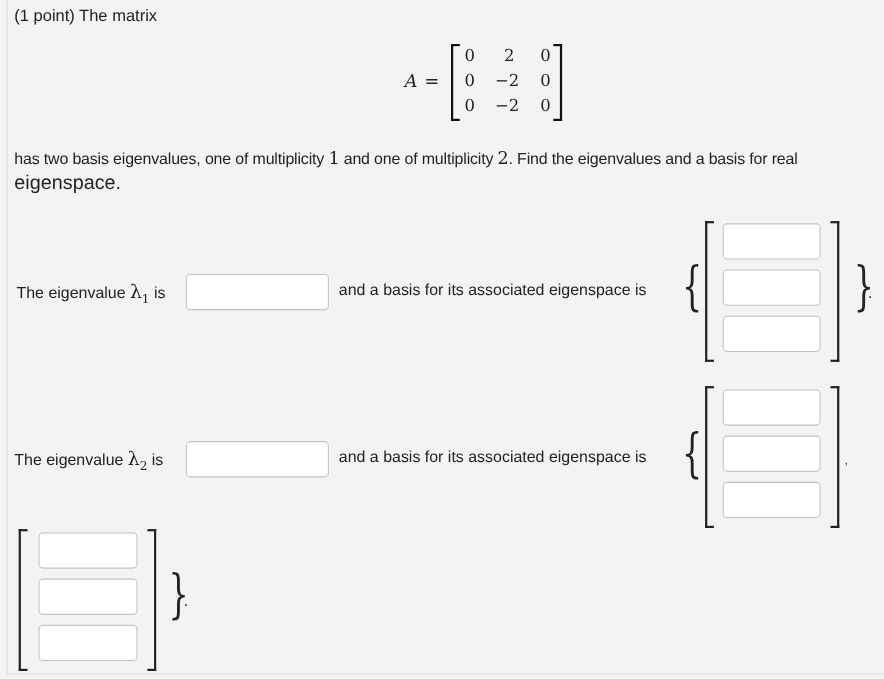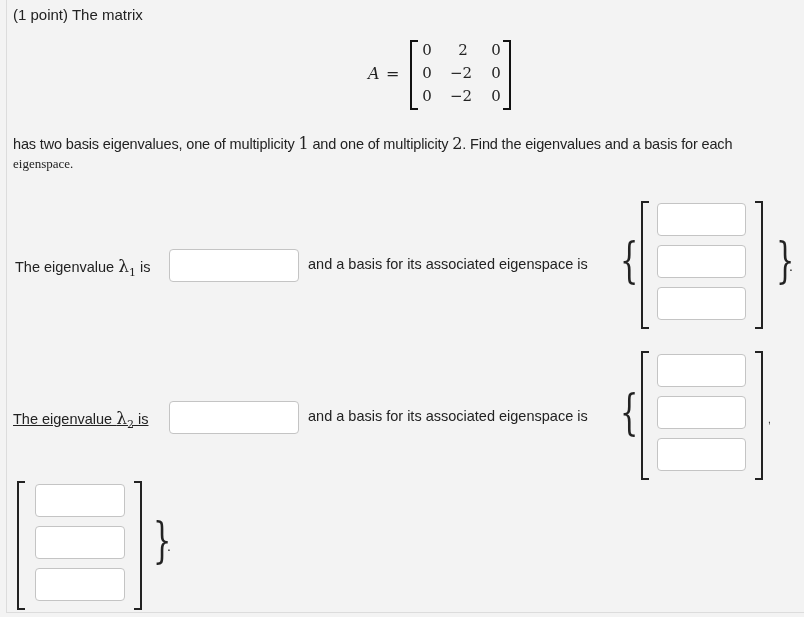--- a/index.html
+++ b/index.html
@@ -63,40 +63,40 @@
   <div class="abs serif cell" style="left:412px; top:64px;">0</div>
   <div class="abs serif cell" style="left:446px; top:64px;">−2</div>
   <div class="abs serif cell" style="left:481px; top:64px;">0</div>
 
   <div class="abs serif cell" style="left:412px; top:87px;">0</div>
   <div class="abs serif cell" style="left:446px; top:87px;">−2</div>
   <div class="abs serif cell" style="left:481px; top:87px;">0</div>
 </div>
 
 <div class="abs" style="left:13px; top:134px; font-size:14.5px; letter-spacing:-0.15px;">
-  <span>has two basis eigenvalues, one of multiplicity </span><span class="serif" style="font-size:16px;">1</span><span> and one of multiplicity </span><span class="serif" style="font-size:16px;">2</span><span>. Find the eigenvalues and a basis for each</span>
+  <span>has two basis eigenvalues, one of multiplicity </span><span class="serif" style="font-size:16px;">1</span><span> and one of multiplicity </span><span class="serif" style="font-size:16px;">2</span><span>. Find the eigenvalues and a basis for real</span>
 </div>
-<div class="abs" style="left:13px; top:156px; font-size:13px;font-family:Liberation Serif, serif;">eigenspace.</div>
+<div class="abs" style="left:13px; top:156px; font-size:18px;">eigenspace.</div>
 
 <div class="abs" style="left:15px; top:256px; font-size:14.5px;">
   <span>The eigenvalue </span><span class="lambda">λ</span><span class="sub">1</span><span> is</span>
 </div>
 <input class="input" style="left: 169px; top: 249px; width: 130px; height: 33px;" value="">
 <div class="abs" style="left:308px; top:256px; font-size:14.5px;">and a basis for its associated eigenspace is</div>
 
 <div class="brace" style="left:614px; top:232px; font-size:48px; transform:scaleX(0.6);">{</div>
 <div class="vec-br-left" style="left:641px; top:201px; height:124px;"></div>
 <input class="input" style="left: 657px; top: 203px; width: 89px; height: 33px;" value="">
 <input class="input" style="left: 657px; top: 245px; width: 89px; height: 33px;" value="">
 <input class="input" style="left: 657px; top: 287px; width: 89px; height: 33px;" value="">
 <div class="vec-br-right" style="left:755px; top:201px; height:124px;"></div>
 <div class="brace" style="left:770px; top:232px; font-size:48px; transform:scaleX(0.6);">}</div>
 <div class="abs" style="left:789px; top:258px; font-size:14px;">.</div>
 
-<div class="abs" style="left:13px; top:408px; font-size:14.5px;text-decoration:underline;">
+<div class="abs" style="left:13px; top:408px; font-size:14.5px;">
   <span>The eigenvalue </span><span class="lambda">λ</span><span class="sub">2</span><span> is</span>
 </div>
 <input class="input" style="left: 169px; top: 401px; width: 130px; height: 33px;" value="">
 <div class="abs" style="left:308px; top:408px; font-size:14.5px;">and a basis for its associated eigenspace is</div>
 
 <div class="brace" style="left:614px; top:384px; font-size:48px; transform:scaleX(0.6);">{</div>
 <div class="vec-br-left" style="left:641px; top:351px; height:125px;"></div>
 <input class="input" style="left: 657px; top: 354px; width: 89px; height: 33px;" value="">
 <input class="input" style="left: 657px; top: 396px; width: 89px; height: 33px;" value="">
 <input class="input" style="left: 657px; top: 438px; width: 89px; height: 33px;" value="">

